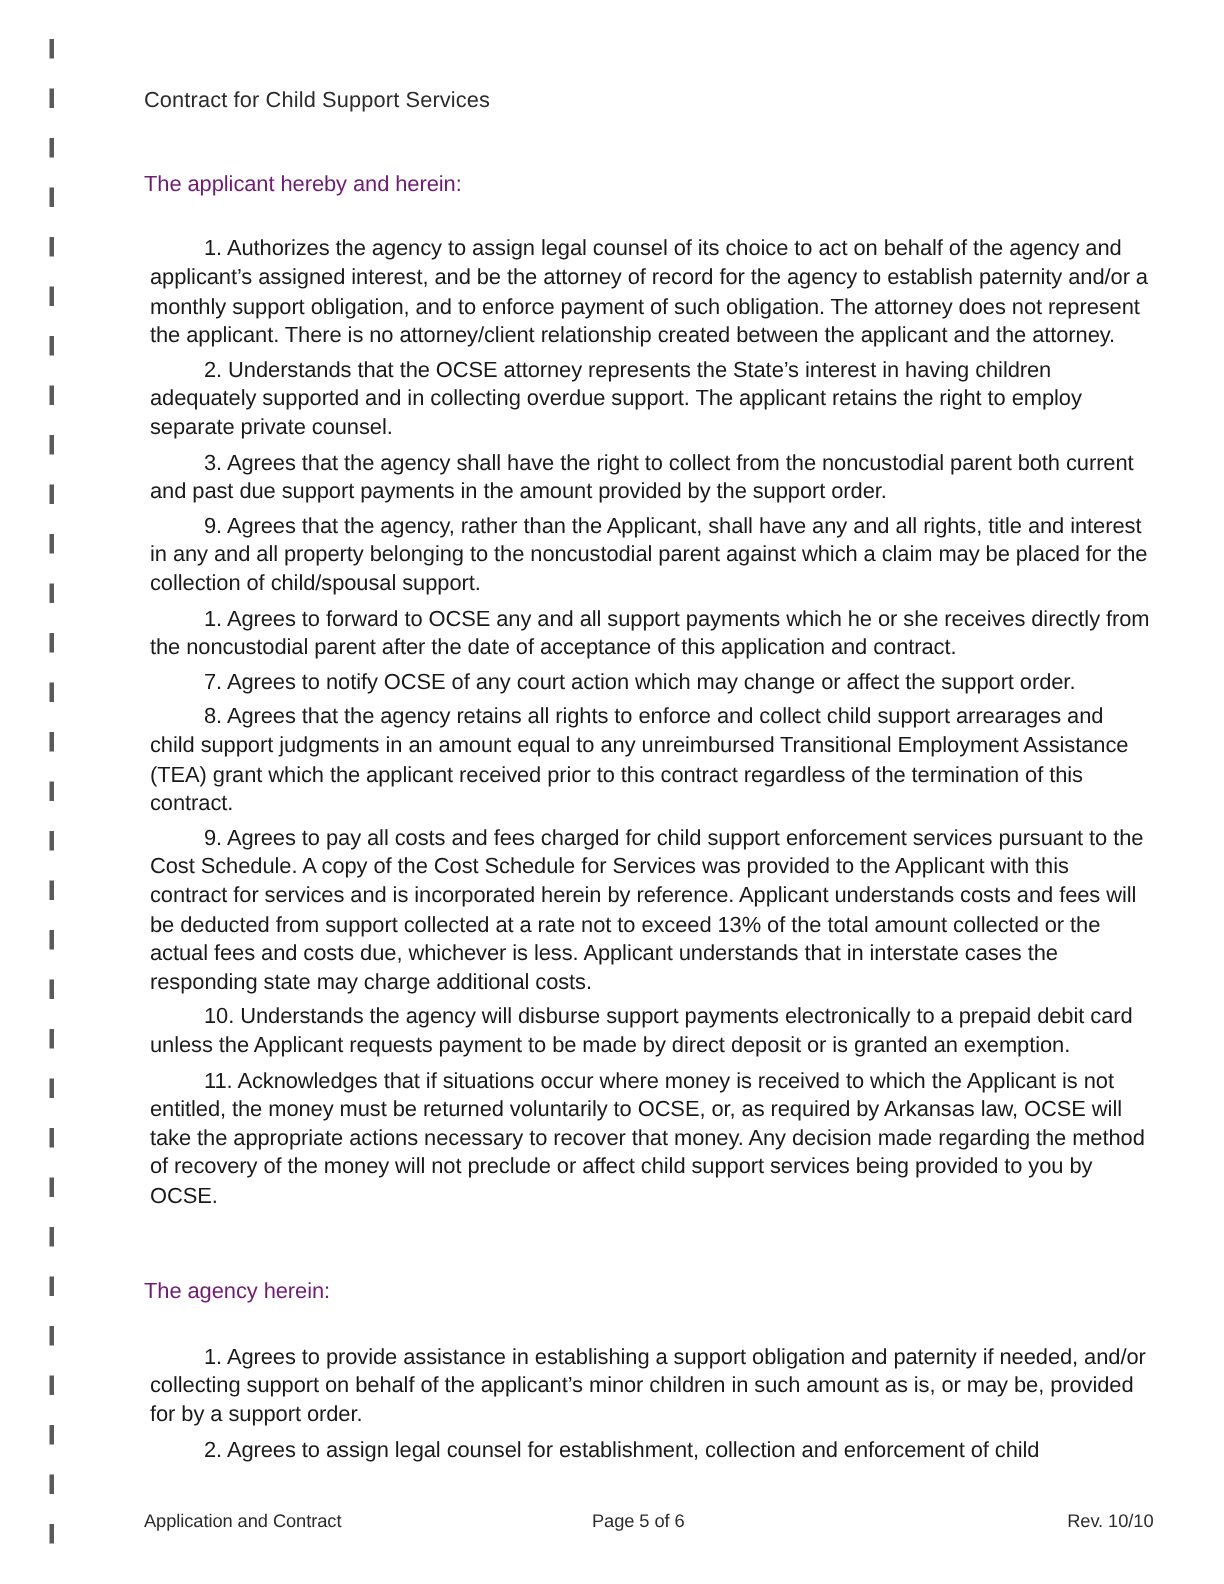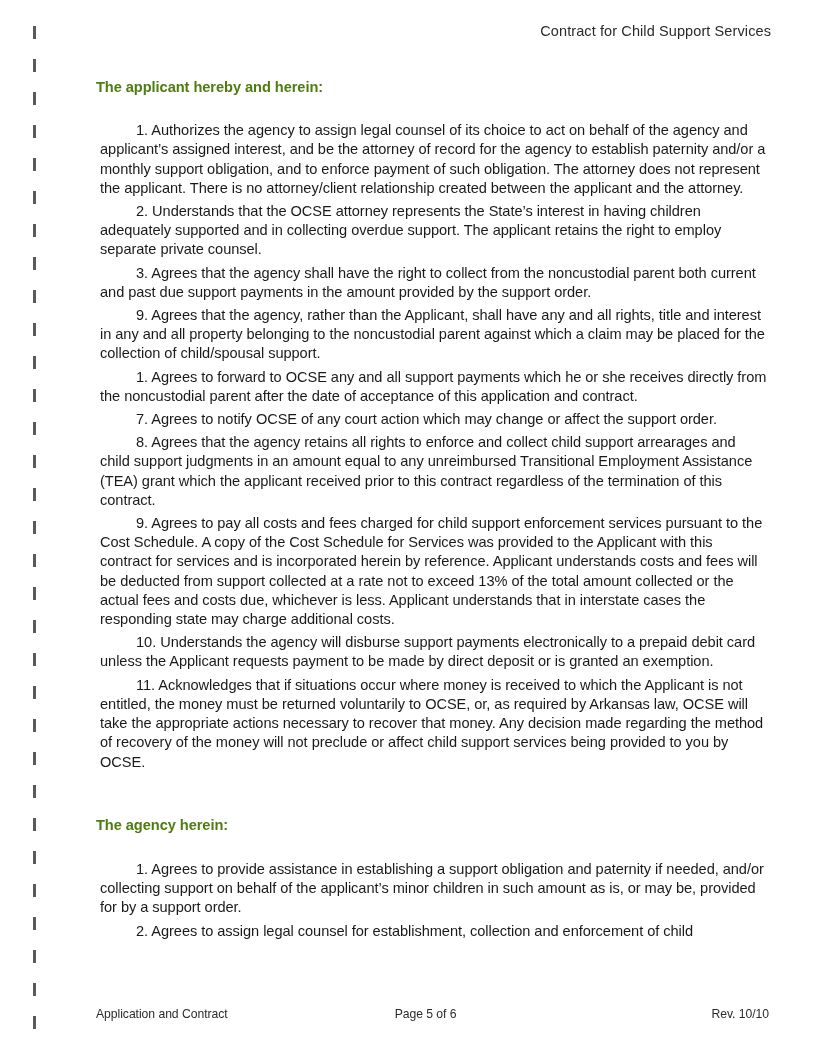--- a/index.html
+++ b/index.html
@@ -39,36 +39,35 @@
 
   
   .doc {
     position: absolute;
     left: 96px;
     top: 0;
     width: 675px;
   }
 
   .doc-title {
-    text-align: right;
+    text-align: left;
     font-size: 14.5px;
     line-height: 19px;
     color: #2b2b2b;
     margin: 0;
-    padding-top: 22px;
+    padding-top: 58px;
     letter-spacing: 0.1px;
   }
 
   .lead {
     font-size: 14.6px;
     line-height: 19.2px;
     margin: 0;
-    color: #4d7c0f;
+    color: #701a75;
     letter-spacing: -0.05px;
-    font-weight: bold;
   }
 
   .para {
     font-size: 14.6px;
     line-height: 19.2px;
     margin: 4px;
     text-align: left;
     text-indent: 36px;
     color: #1a1a1a;
     letter-spacing: -0.05px;

